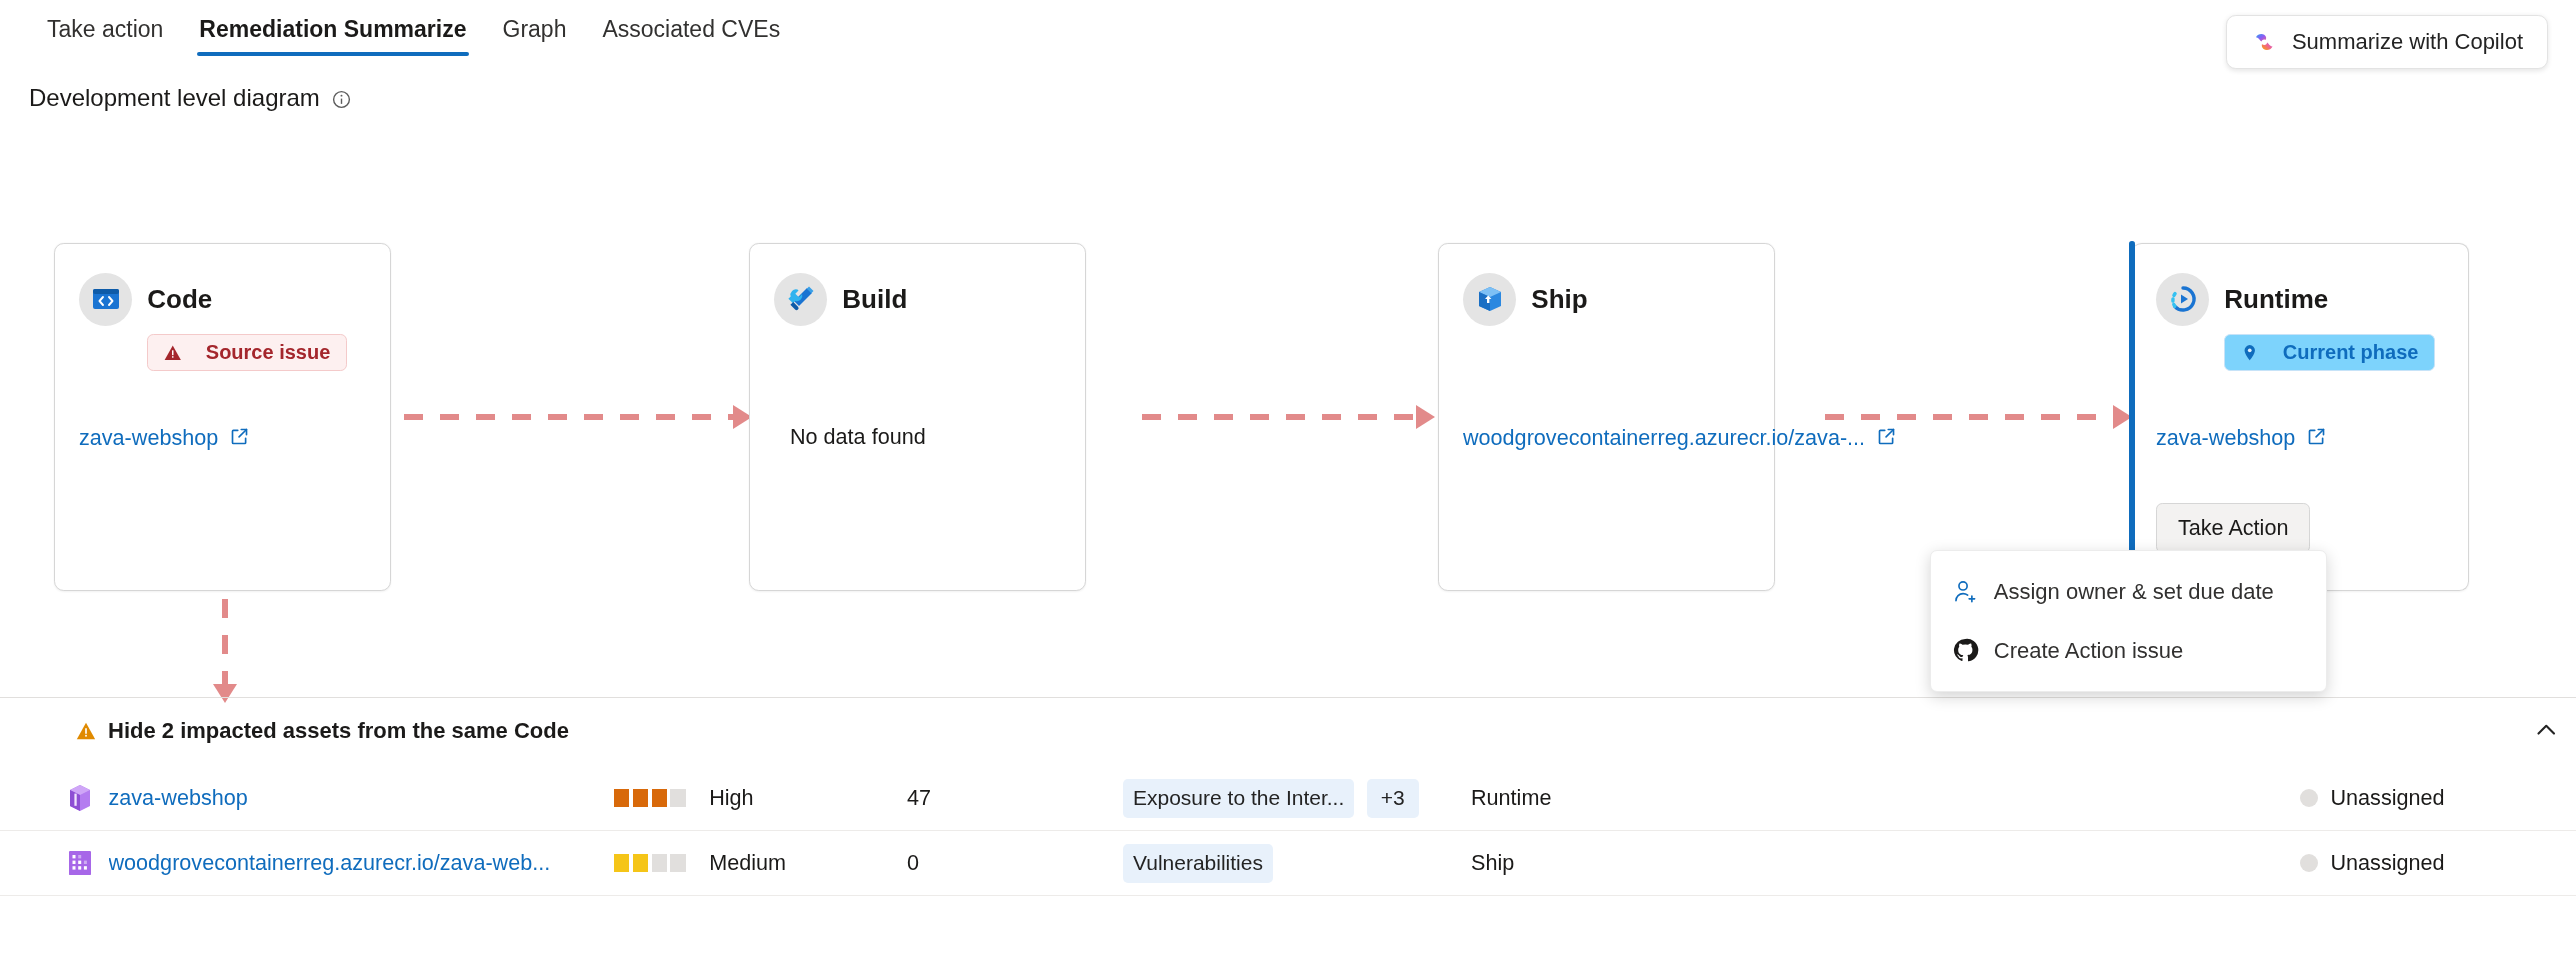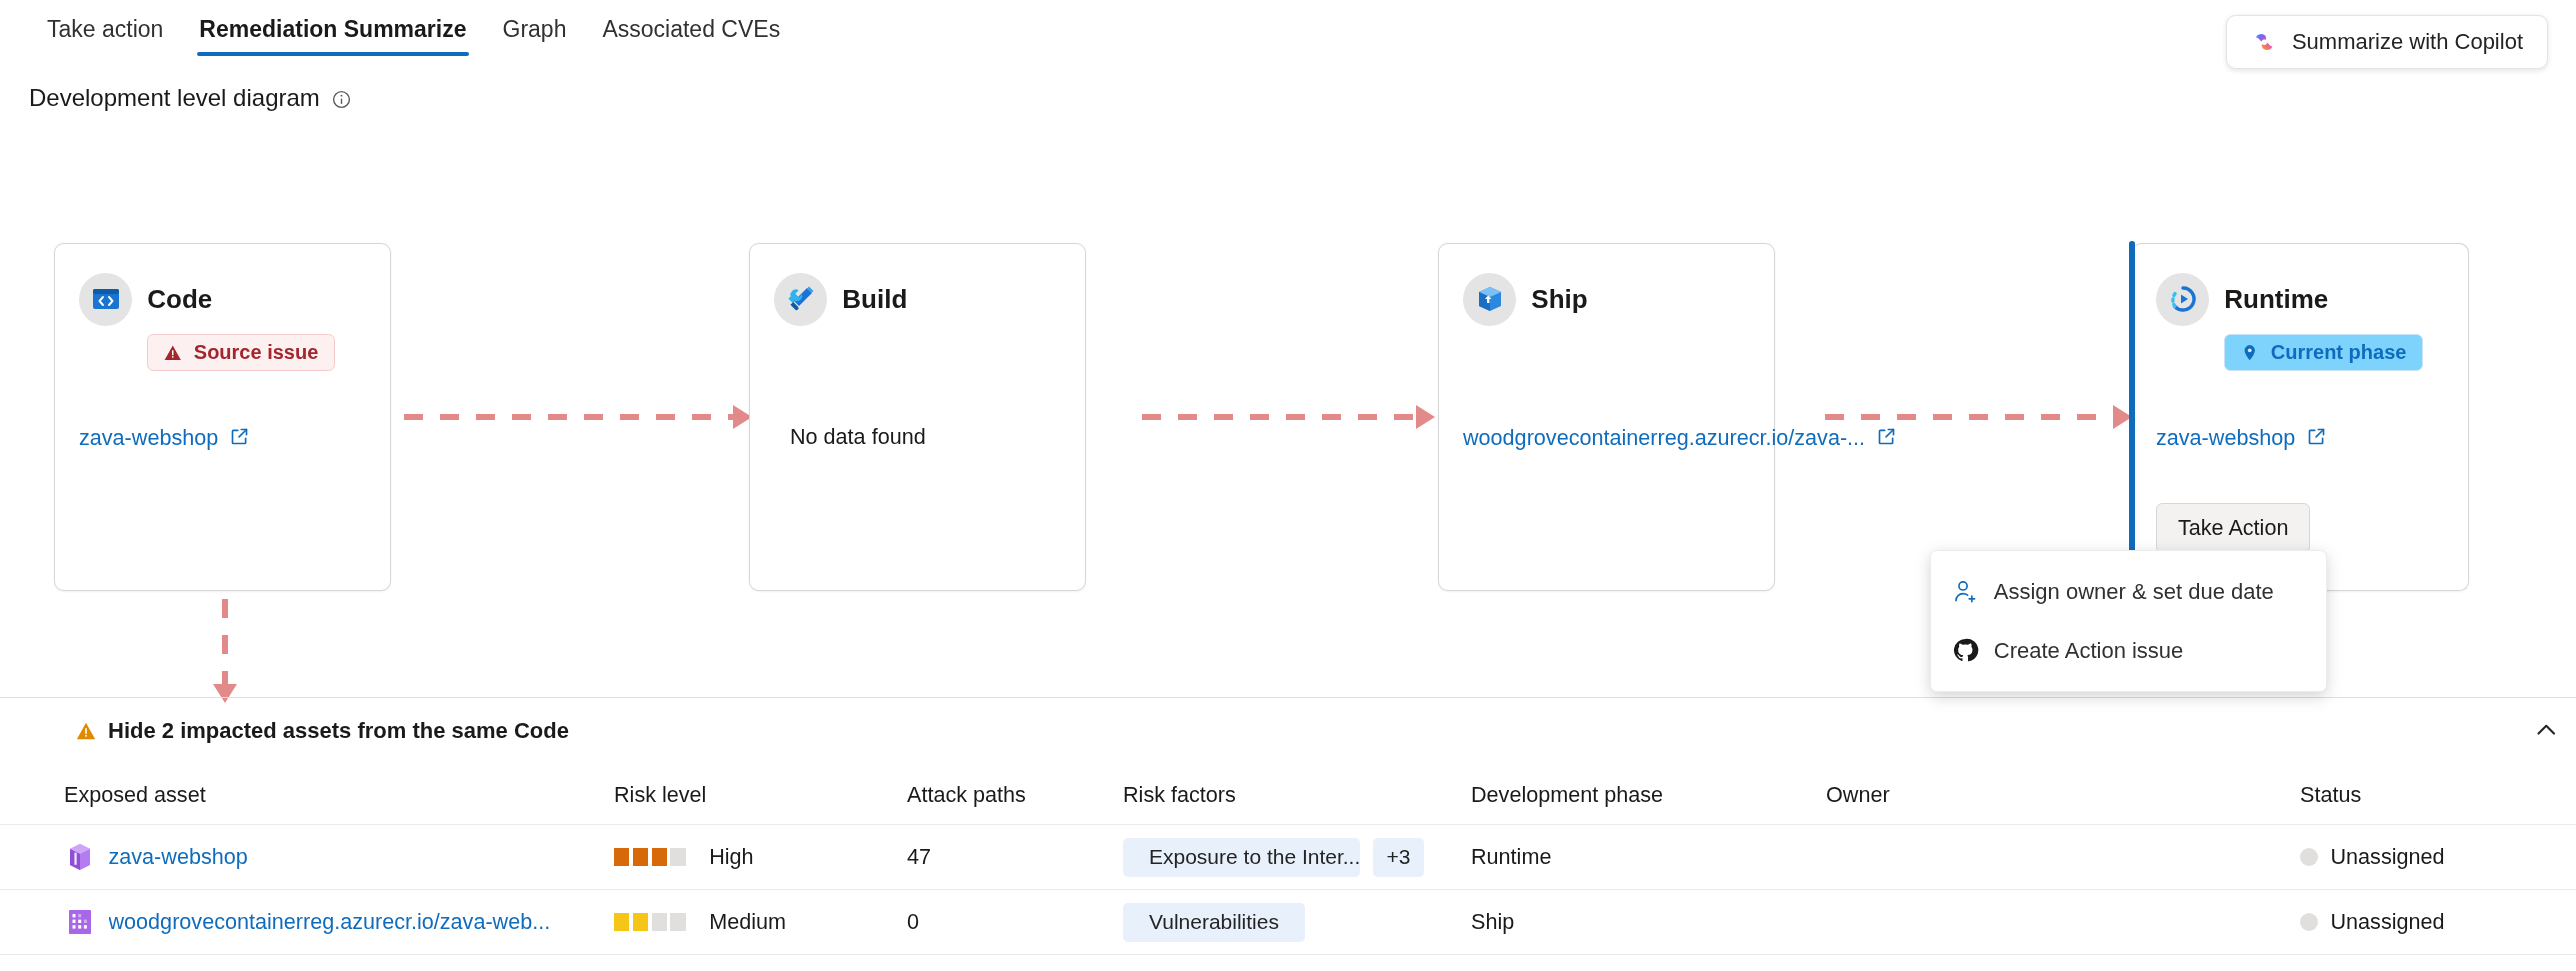--- a/index.html
+++ b/index.html
@@ -105,21 +105,21 @@
     border-radius: 50%;
     background: #e4e4e4;
     display: flex; align-items: center; justify-content: center;
   }
   .phase-avatar svg { width: 32px; height: 32px; }
   .phase-name { font-size: 26px; font-weight: 600; color: #1b1a19; }
 
   .badge {
     display: inline-flex;
     align-items: center;
-    gap: 11px;
+    gap: 23px;
     margin-left: 68px;
     margin-top: 8.4px;
     padding: 6.3px 15.3px;
     border-radius: 6.3px;
     font-size: 20px;
     white-space: nowrap;
   }
   .badge.source-issue {
     background: #fdf0f0;
     border: 0.7px solid #f4caca;
@@ -291,21 +291,21 @@
     white-space: nowrap;
     overflow: hidden;
     text-overflow: ellipsis;
   }
   .risk-meter { display: flex; gap: 3.5px; margin-right: 11px; }
   .risk-meter i { display: block; width: 15.3px; height: 18px; background: #e1dfdd; }
   .pill {
     display: inline-flex;
     align-items: center;
     height: 39px;
-    padding: 0 26px;
+    padding: 0 10px;
     border-radius: 4.9px;
     background: #e8f1fb;
     font-size: 21px;
     color: #242424;
     white-space: nowrap;
     max-width: 237px;
     overflow: hidden;
     text-overflow: ellipsis;
   }
   .pill.more { padding: 0 14px; }
@@ -518,29 +518,20 @@
     <span>Hide 2 impacted assets from the same Code</span>
   </span>
   <span class="chev-up">
     <svg viewBox="0 0 24 24" width="26.5" height="26.5" fill="none" stroke="#242424" stroke-width="1.9" stroke-linecap="round" stroke-linejoin="round">
         <path d="M5 15l7-7 7 7"></path>
       </svg>
   </span>
 </div>
 
 <div class="table">
-  <div class="trow head">
-    <div class="cell c-asset">Exposed asset</div>
-    <div class="cell c-risk">Risk level</div>
-    <div class="cell c-paths">Attack paths</div>
-    <div class="cell c-factors">Risk factors</div>
-    <div class="cell c-phase">Development phase</div>
-    <div class="cell c-owner">Owner</div>
-    <div class="cell c-status">Status</div>
-  </div>
 
   <div class="trow">
     <div class="cell c-asset">
       <span class="asset-icon">
         <svg viewBox="0 0 32 32" width="32" height="32">
           <path d="M16 3l10 5v16l-10 5-10-5V8l10-5z" fill="#b47cf0"></path>
           <path d="M16 3l10 5-10 5-10-5 10-5z" fill="#cfa6f7"></path>
           <path d="M6 8l10 5v16L6 24V8z" fill="#8e4fd4"></path>
           <rect x="10.4" y="11.6" width="2.3" height="12.2" fill="#f0e2fd"></rect>
         </svg>

